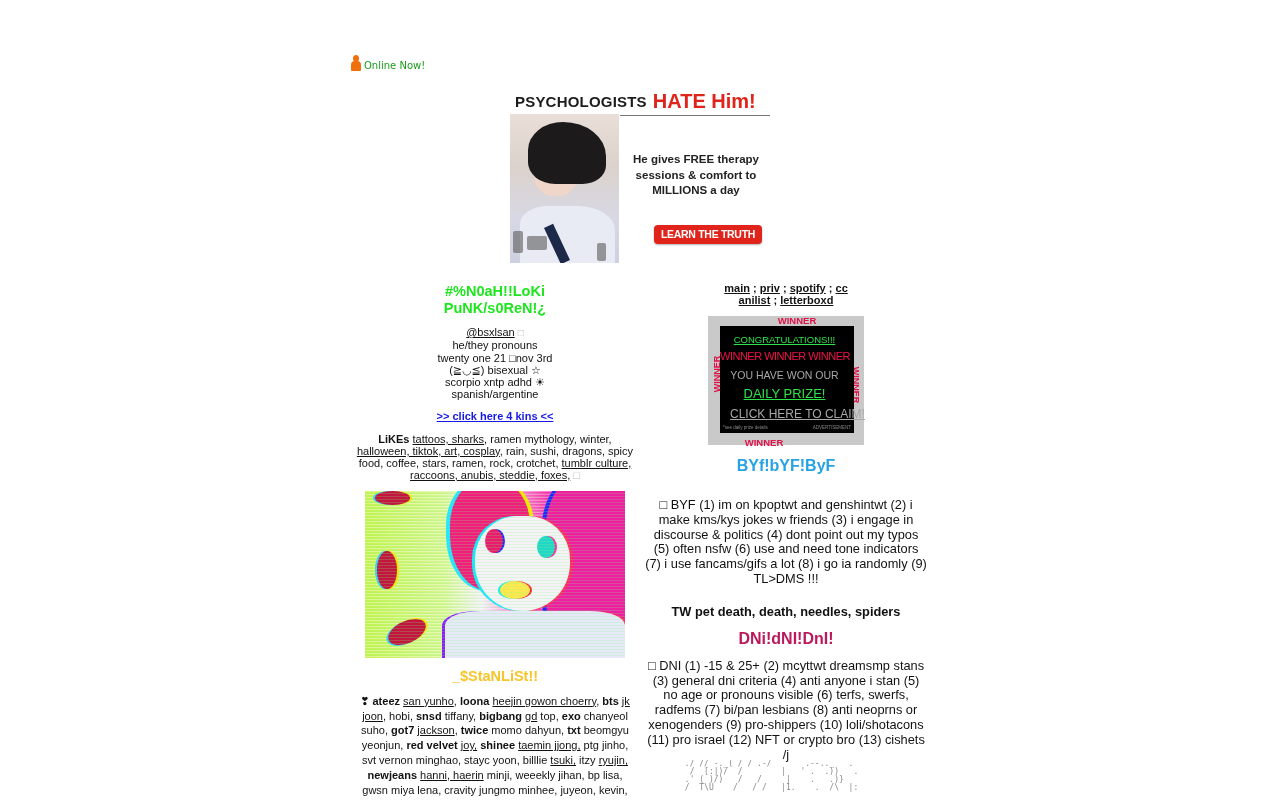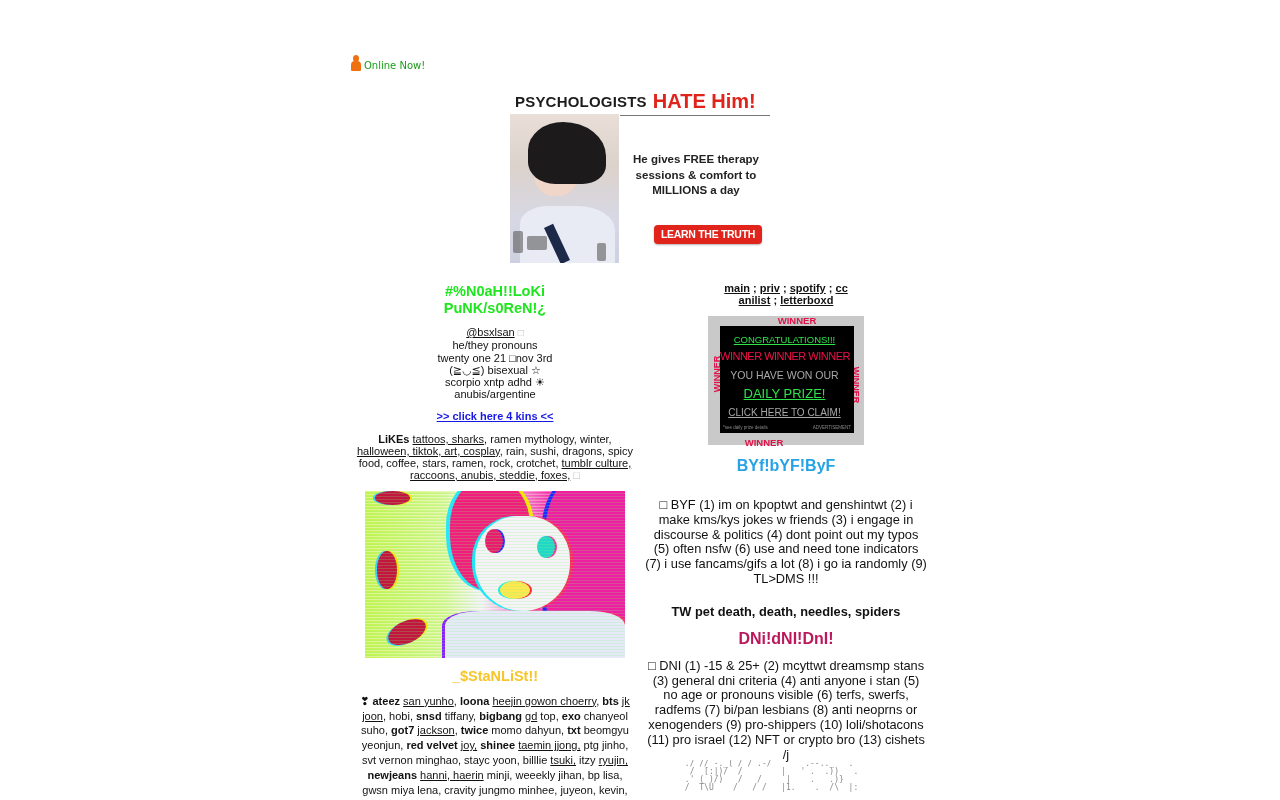--- a/index.html
+++ b/index.html
@@ -164,21 +164,21 @@
     }
     .winner-ad .w-left { left: -9px; top: 53px; transform: rotate(-90deg); }
     .winner-ad .w-right { right: -10px; top: 64px; transform: rotate(90deg); }
     .winner-ad .line {
       position: absolute; left: 0; width: 129px; text-align: center; white-space: nowrap;
     }
     .winner-ad .l1 { top: 8px; color: #2ee24a; font-size: 9.5px; text-decoration: underline; }
     .winner-ad .l2 { top: 24px; color: #f0104a; font-size: 11px; font-weight: normal; letter-spacing: -0.5px; }
     .winner-ad .l3 { top: 43px; color: #a8a8a8; font-size: 10.5px; }
     .winner-ad .l4 { top: 60px; color: #2ee24a; font-size: 13px; text-decoration: underline; }
-    .winner-ad .l5 { top: 81px; color: #a8a8a8; font-size: 10px; text-decoration: underline; }
+    .winner-ad .l5 { top: 81px; color: #a8a8a8; font-size: 12px; text-decoration: underline; padding-left: 10px; }
     .winner-ad .l6 { top: 99px; left: 3px; width: auto; color: #888; font-size: 4.5px; }
     .winner-ad .l7 { top: 99px; left: auto; right: 3px; width: auto; color: #888; font-size: 4.5px; }
 
     .byf-title { color: #27a3e5; font-weight: bold; font-size: 16px; margin-top: 12px; }
     .byf-text { font-size: 12.8px; line-height: 14.8px; margin-top: 23px; }
     .tw { font-size: 12.8px; font-weight: bold; margin-top: 17px; }
     .dni-title { color: #be185d; font-weight: bold; font-size: 16px; margin-top: 11px; }
     .dni-text { font-size: 12.8px; line-height: 14.8px; margin-top: 11px; }
     .box-glyph { color: #bbb; }
 
@@ -227,21 +227,21 @@
     </div>
     <div class="bio">
       <div>
         <a href="#">@bsxlsan</a>
         <span class="box-glyph">□</span>
       </div>
       <div>he/they pronouns</div>
       <div>twenty one 21 □nov 3rd</div>
       <div>(≧◡≦) bisexual ☆</div>
       <div>scorpio xntp adhd ☀</div>
-      <div>anubis/argentine</div>
+      <div>spanish/argentine</div>
     </div>
     <a href="#" class="kins-link">&gt;&gt; click here 4 kins &lt;&lt;</a>
     <div class="likes">
       <b>LiKEs</b>
       <span> </span><a href="#">tattoos, sharks</a><span>, ramen mythology, winter, </span><a href="#">halloween, tiktok, art, cosplay</a><span>, rain, sushi, dragons, spicy food, coffee, stars, ramen, rock, crotchet, </span><a href="#">tumblr culture, raccoons, anubis, steddie, foxes,</a><span class="box-glyph"> □</span>
     </div>
 
     <div class="glitch-img">
       <div class="blob hair-r"></div>
       <div class="blob hair-l"></div>

